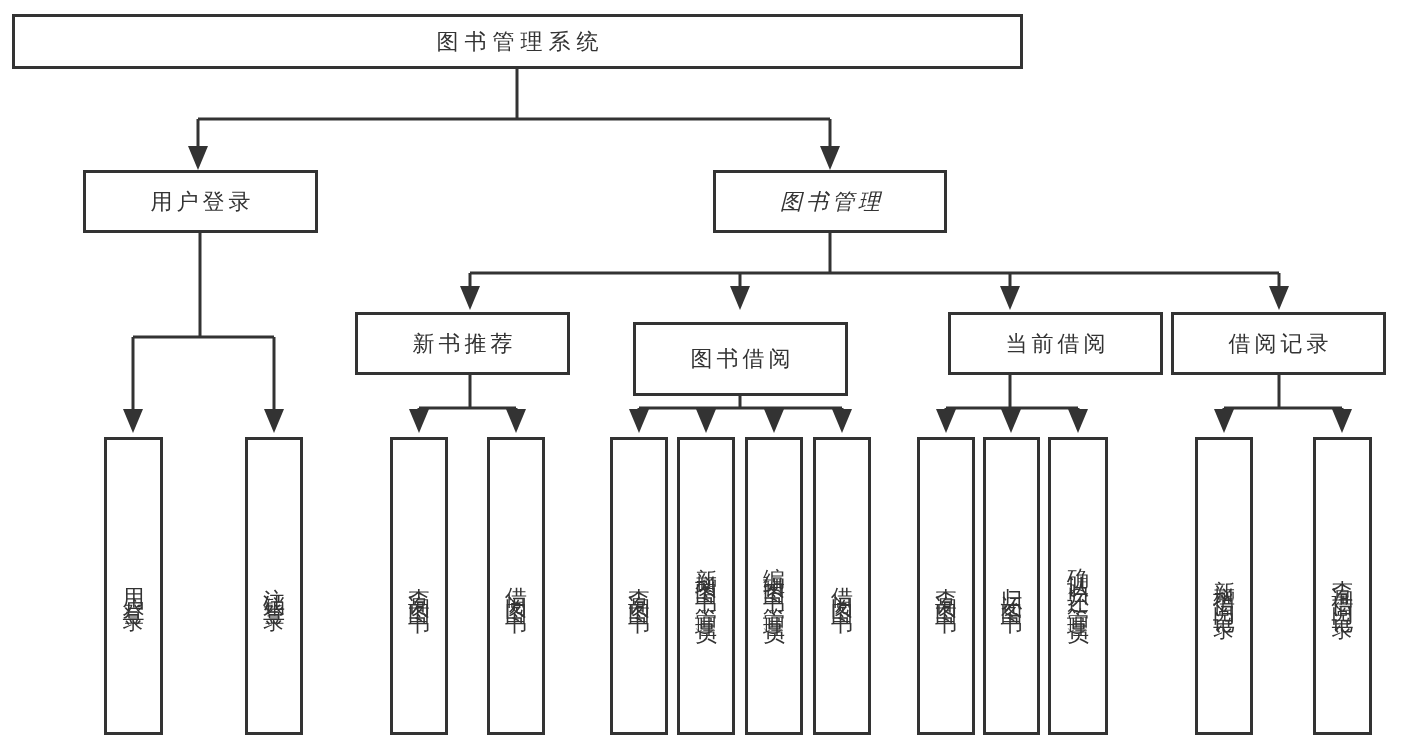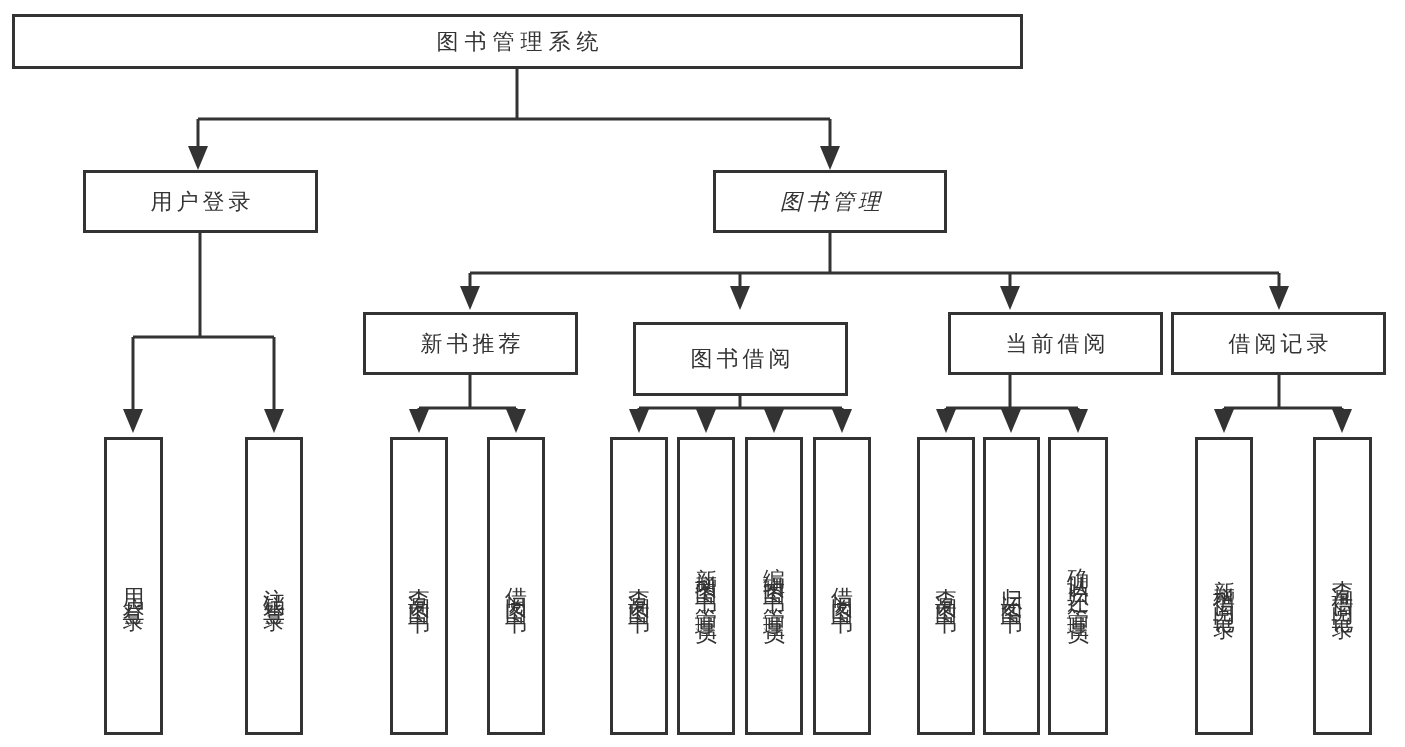--- a/index.html
+++ b/index.html
@@ -153,21 +153,21 @@
     <span class="h-label root-label">图书管理系统</span>
   </div>
 
   <div class="box" style="left:83px; top:170px; width:235px; height:63px;">
     <span class="h-label">用户登录</span>
   </div>
   <div class="box" style="left:713px; top:170px; width:234px; height:63px;font-style:italic;">
     <span class="h-label">图书管理</span>
   </div>
 
-  <div class="box" style="left:363px; top:312px; width:215px; height:63px;">
+  <div class="box" style="left:355px; top:312px; width:215px; height:63px;">
     <span class="h-label">新书推荐</span>
   </div>
   <div class="box" style="left:633px; top:312px; width:215px; height:74px;margin-top:10px;">
     <span class="h-label">图书借阅</span>
   </div>
   <div class="box" style="left:948px; top:312px; width:215px; height:63px;">
     <span class="h-label">当前借阅</span>
   </div>
   <div class="box" style="left:1171px; top:312px; width:215px; height:63px;">
     <span class="h-label">借阅记录</span>

